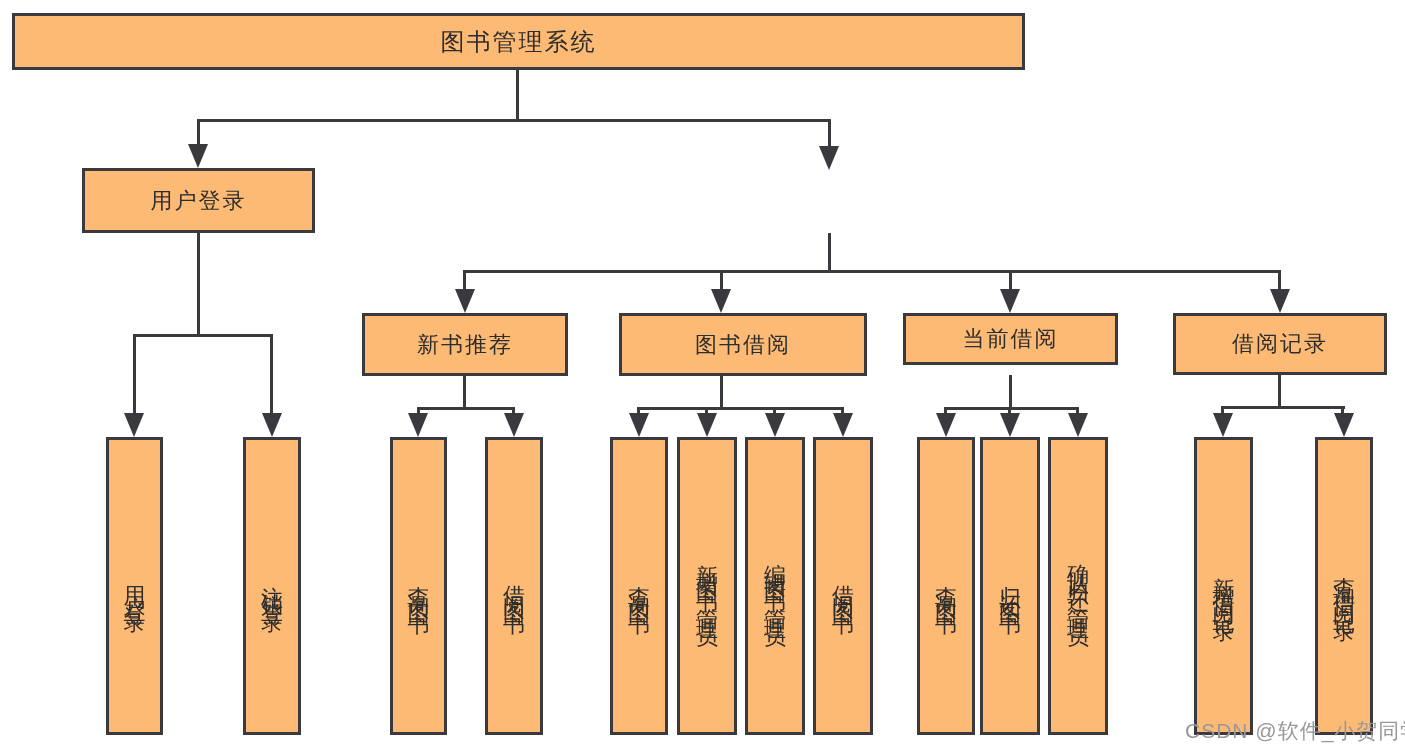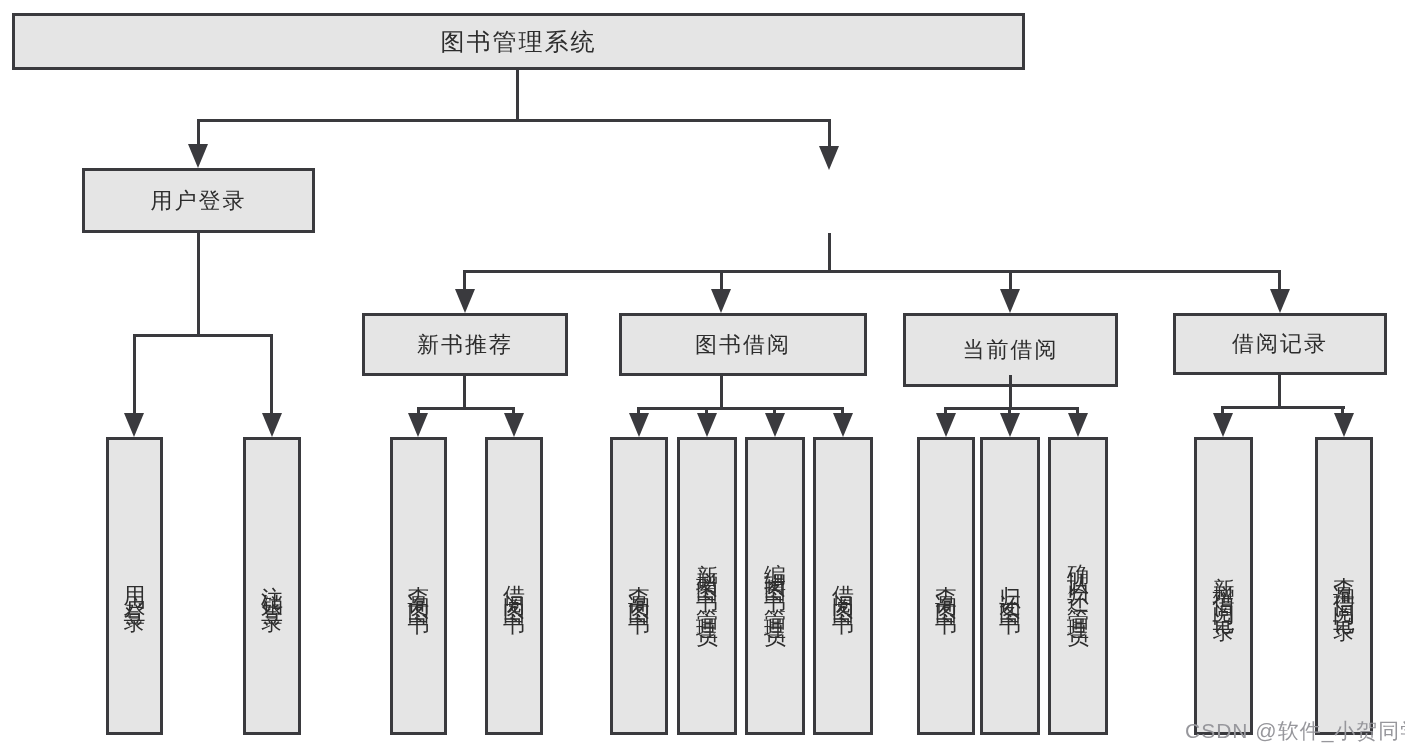--- a/index.html
+++ b/index.html
@@ -1,21 +1,21 @@
 <!DOCTYPE html>
 <html><head>
 <meta charset="utf-8">
 <style>
   html,body{margin:0;padding:0;background:#ffffff;}
   .canvas{
     position:relative;width:1405px;height:747px;background:#ffffff;overflow:hidden;
     font-family:"Liberation Sans","DejaVu Sans",sans-serif;color:#2d2d2d;
   }
   .box{
-    position:absolute;box-sizing:border-box;border:3px solid #3a3a3e;background:#e5e5e5;
+    position:absolute;box-sizing:border-box;border:3px solid #3a3a3e;background:#fdba74;
     display:flex;align-items:center;justify-content:center;color:#2d2d2d;
   }
   .hbox{font-size:22px;letter-spacing:2px;white-space:nowrap;}
   .rootbox{font-size:24px;}
   .vbox{
     writing-mode:vertical-rl;text-orientation:mixed;
     font-size:22px;letter-spacing:9px;line-height:1;
   }
   .vline{position:absolute;width:3px;background:#3a3a3e;}
   .hline{position:absolute;height:3px;background:#3a3a3e;}
@@ -33,21 +33,21 @@
 <body>
 
 <div class="canvas">
 
   <div class="box hbox rootbox" style="left:12px;top:13px;width:1013px;height:57px;">图书管理系统</div>
 
   <div class="box hbox" style="left:82px;top:168px;width:233px;height:65px;">用户登录</div>
 
   <div class="box hbox" style="left:362px;top:313px;width:206px;height:63px;">新书推荐</div>
   <div class="box hbox" style="left:619px;top:313px;width:248px;height:63px;">图书借阅</div>
-  <div class="box hbox" style="left:903px;top:313px;width:215px;height:74px;">当前借阅</div>
+  <div class="box hbox" style="left:903px;top:313px;width:215px;height:52px;">当前借阅</div>
   <div class="box hbox" style="left:1173px;top:313px;width:214px;height:62px;">借阅记录</div>
 
   <div class="box vbox" style="left:106px;top:437px;width:57px;height:298px;">用户登录</div>
   <div class="box vbox" style="left:243px;top:437px;width:58px;height:298px;">注销登录</div>
 
   <div class="box vbox" style="left:390px;top:437px;width:57px;height:298px;">查询图书</div>
   <div class="box vbox" style="left:485px;top:437px;width:58px;height:298px;">借阅图书</div>
 
   <div class="box vbox" style="left:610px;top:437px;width:58px;height:298px;">查询图书</div>
   <div class="box vbox" style="left:677px;top:437px;width:60px;height:298px;">新增图书（管理员）</div>

